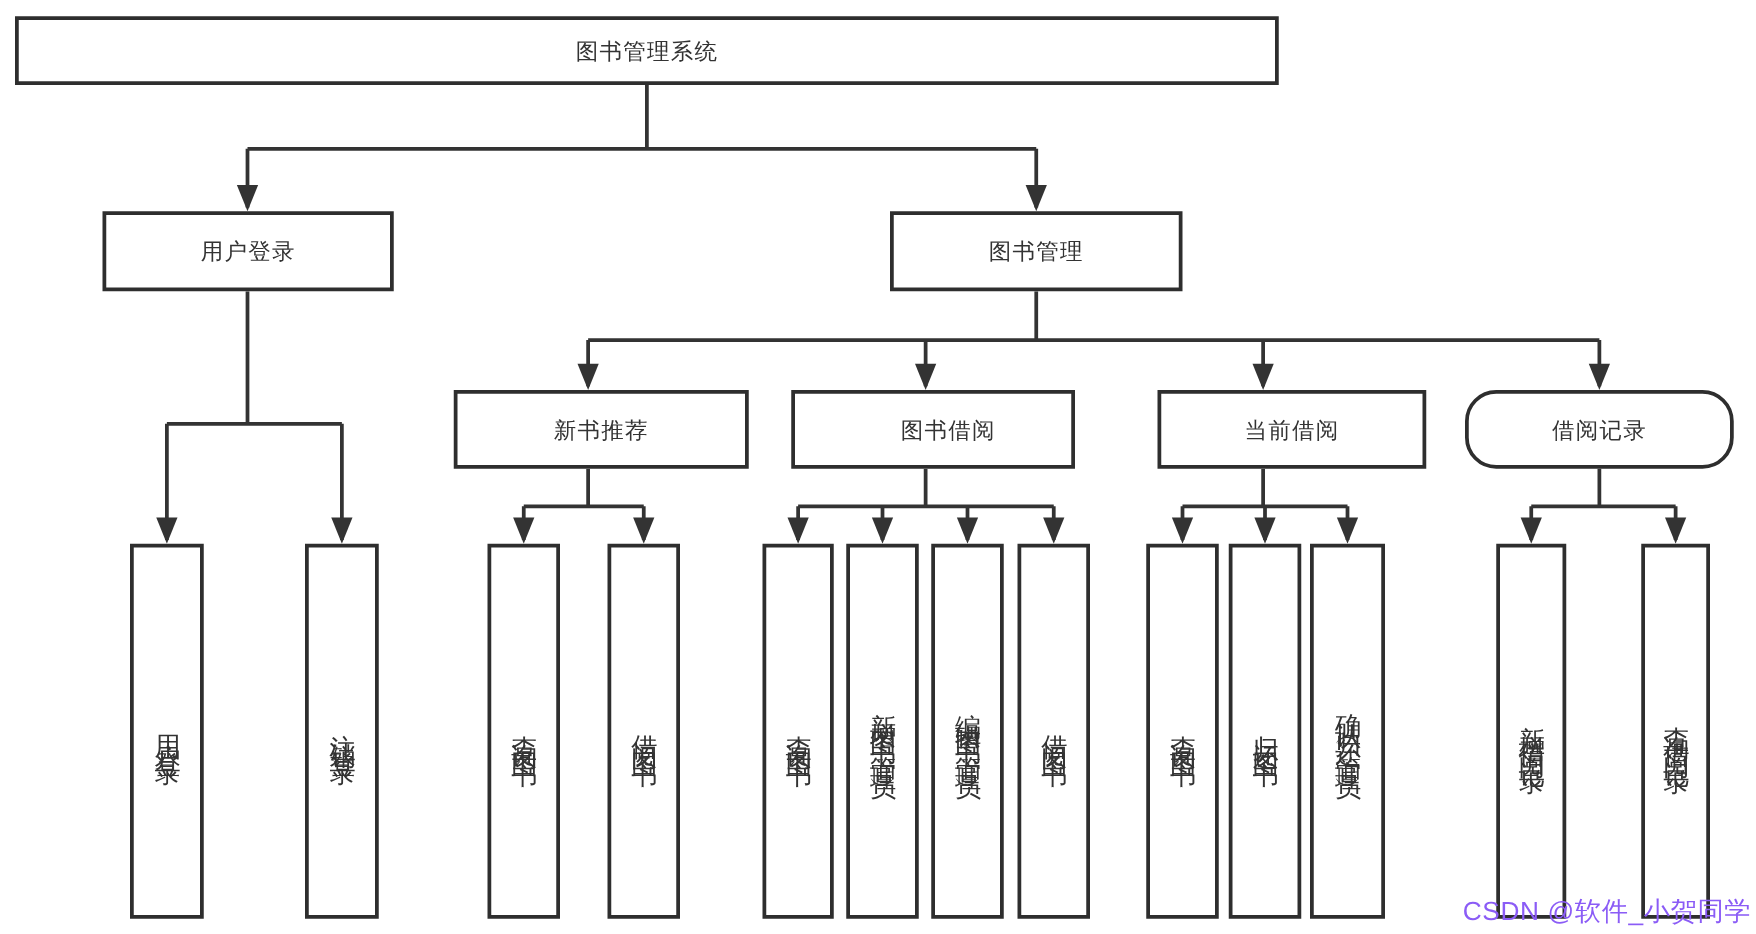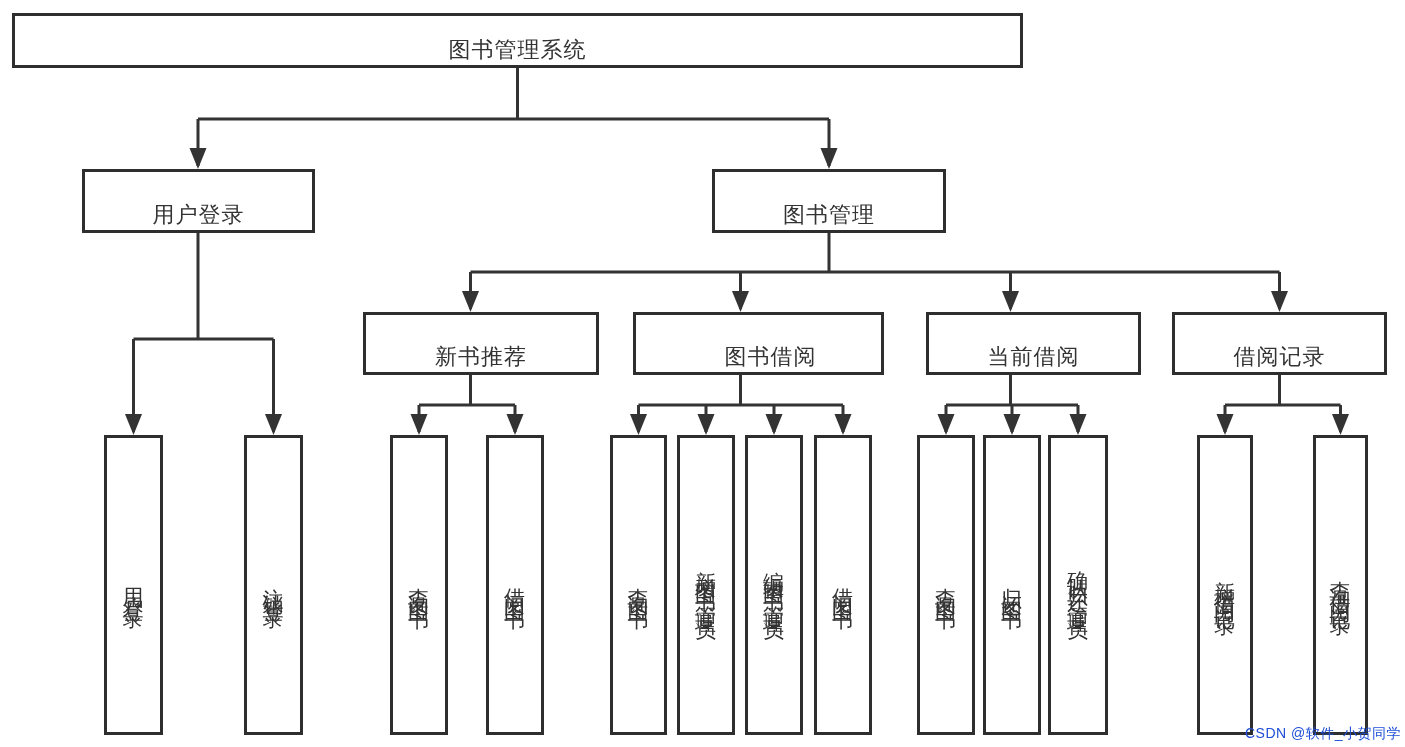--- a/index.html
+++ b/index.html
@@ -5,27 +5,27 @@
   html,body{margin:0;padding:0;background:#fff;}
   .canvas{
     position:relative;width:1405px;height:747px;background:#ffffff;overflow:hidden;
     font-family:"Liberation Sans","DejaVu Sans",sans-serif;
   }
   .wires{position:absolute;left:0;top:0;width:1405px;height:747px;}
   .node{
     position:absolute;box-sizing:border-box;border:3px solid #2e2e2e;background:#fff;
     display:flex;align-items:center;justify-content:center;color:#333;
   }
-  .hbox{font-size:22px;letter-spacing:1px;align-items:flex-end;}
+  .hbox{font-size:18px;letter-spacing:1px;}
   .vbox span{
     writing-mode:vertical-rl;font-size:21px;letter-spacing:7px;line-height:1;
     white-space:nowrap;color:#333;
   }
   .watermark{
-    position:absolute;right:4px;bottom:4px;font-size:14px;color:#1d4ed8;
+    position:absolute;right:4px;bottom:4px;font-size:21px;color:#8b5cf6;
     letter-spacing:0.5px;
   }
 </style>
 </head>
 <body>
 
 <div class="canvas">
 
   <svg class="wires" viewBox="0 0 1405 747" xmlns="http://www.w3.org/2000/svg">
     <g stroke="#333333" stroke-width="3" fill="none">
@@ -74,27 +74,27 @@
   <div class="node hbox" style="left:82px;top:169px;width:233px;height:64px;">
     <span>用户登录</span>
   </div>
   <div class="node hbox" style="left:712px;top:169px;width:234px;height:64px;">
     <span>图书管理</span>
   </div>
 
   <div class="node hbox" style="left:363px;top:312px;width:236px;height:63px;">
     <span>新书推荐</span>
   </div>
-  <div class="node hbox" style="left:633px;top:312px;width:251px;height:63px;padding-left:24px;">
+  <div class="node hbox" style="left:633px;top:312px;width:227px;height:63px;padding-left:24px;">
     <span>图书借阅</span>
   </div>
   <div class="node hbox" style="left:903px;top:312px;width:215px;height:63px;margin-left:23px;">
     <span>当前借阅</span>
   </div>
-  <div class="node hbox" style="left:1172px;top:312px;width:215px;height:63px;">
+  <div class="node hbox" style="left:1172px;top:312px;width:215px;height:63px;border-radius:25px;">
     <span>借阅记录</span>
   </div>
 
   <div class="node vbox" style="left:104px;top:435px;width:59px;height:300px;">
     <span>用户登录</span>
   </div>
   <div class="node vbox" style="left:244px;top:435px;width:59px;height:300px;">
     <span>注销登录</span>
   </div>
 

